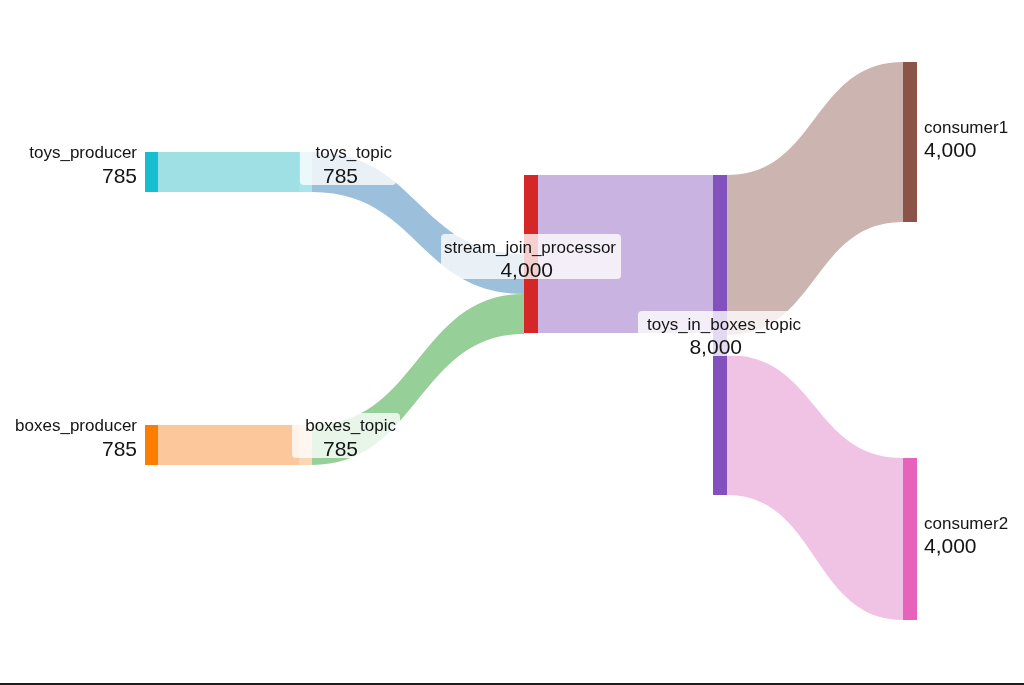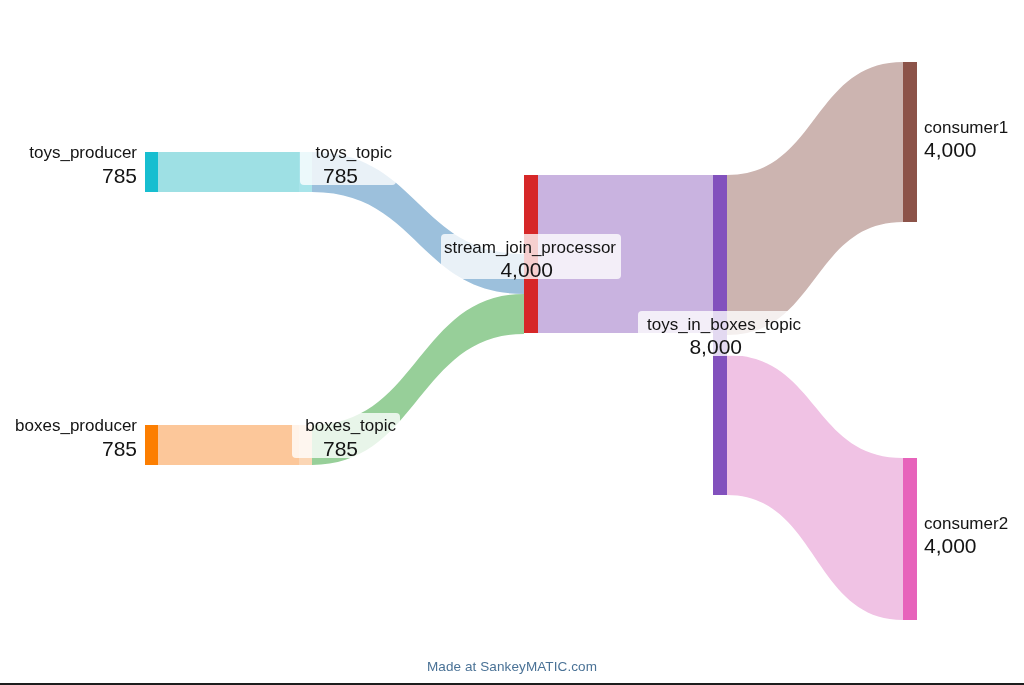--- a/index.html
+++ b/index.html
@@ -141,16 +141,15 @@
 
       <g>
         <rect class="label-bg" x="920" y="510" width="96" height="45" rx="4"></rect>
         <text class="node-label" x="924" y="529" text-anchor="start">consumer2</text>
         <text class="node-value" x="924" y="553" text-anchor="start">4,000</text>
       </g>
 
     </g>
   </svg>
 
-  <div class="credit-text" style="color: rgb(74, 114, 150);">Made at SankeyMATIC.com</div>
   <div class="bottom-rule"></div>
 
 </div>
 
 </body></html>

